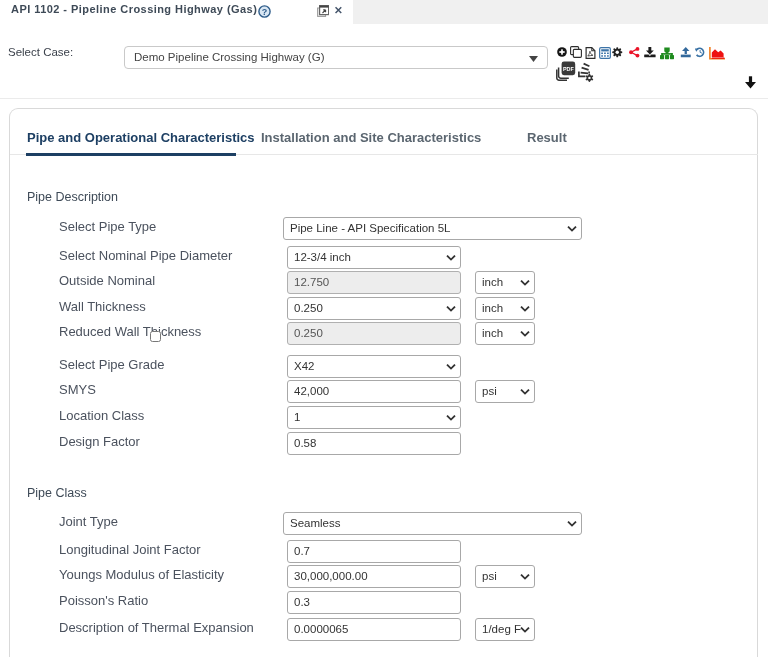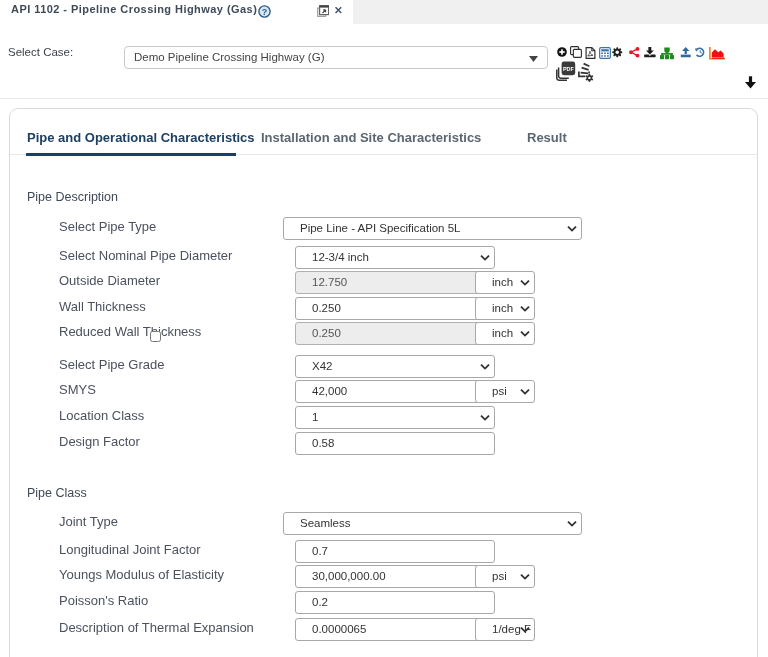--- a/index.html
+++ b/index.html
@@ -21,24 +21,24 @@
     border-radius:9px; border-bottom:none; }
   .tab { top:130px; font-size:13px; color:#5b6670; font-weight:bold; }
   #tab1 { left:27px; color:#1d3f63; }
   #tab2 { left:261px; }
   #tab3 { left:491px;margin-left:36px; }
   #tabline { left:10px; top:154px; width:748px; height:1px; background:#e7e7e7; }
   #tabul { left:26px; top:153px; width:210px; height:3px; background:#1d3f63; }
   .h2 { left:27px; font-size:12.5px; font-weight:normal; color:#3e4a57; }
   .lbl { left:16px; font-size:13px; color:#4b525e; line-height:20px;margin-left:43px; }
   .box { height:23px; background:#fff; border:1px solid #a8a8a8; border-radius:3px;
-    font-size:11.5px; color:#333; line-height:21px; padding-left:16px; white-space:nowrap; overflow:hidden; }
+    font-size:11.5px; color:#333; line-height:21px; padding-left:6px; white-space:nowrap; overflow:hidden; }
   .ro { background:#ededed; border-color:#b0b0b0; color:#555; }
   .w1 { left:283px; width:299px; }  
-  .w2 { left:295px; width:200px; }  
+  .w2 { left:287px; width:174px; }  
   .w3 { left:475px; width:60px; }   
   .cv { position:absolute; right:4px; top:8px; }
   .cb { left:149.5px; width:11px; height:11px; border:1px solid #787878; border-radius:2.5px; background:#fff; }
 </style>
 </head>
 <body>
 <div id="tabgray" class="abs"></div>
 <div id="title" class="abs">API 1102 - Pipeline Crossing Highway (Gas)</div>
 
 <svg class="abs" style="left:258px;top:5px" width="13" height="13" viewBox="0 0 13 13">
@@ -200,21 +200,21 @@
   <svg class="cv" width="10" height="6" viewBox="0 0 10 6">
       <path d="M1 0.6 L5 4.6 L9 0.6" fill="none" stroke="#333" stroke-width="1.8"></path>
     </svg></div>
 
 <div class="abs lbl" style="top:246px">Select Nominal Pipe Diameter</div>
 <div class="abs box w2" style="top:246px">12-3/4 inch
   <svg class="cv" width="10" height="6" viewBox="0 0 10 6">
       <path d="M1 0.6 L5 4.6 L9 0.6" fill="none" stroke="#333" stroke-width="1.8"></path>
     </svg></div>
 
-<div class="abs lbl" style="top:271px">Outside Diameter</div>
+<div class="abs lbl" style="top:271px">Outside Nominal</div>
 <div class="abs box w2 ro" style="top:271px">12.750</div>
 <div class="abs box w3" style="top:271px">inch
   <svg class="cv" width="10" height="6" viewBox="0 0 10 6">
       <path d="M1 0.6 L5 4.6 L9 0.6" fill="none" stroke="#333" stroke-width="1.8"></path>
     </svg></div>
 
 <div class="abs lbl" style="top:297px">Wall Thickness</div>
 <div class="abs box w2" style="top:297px">0.250
   <svg class="cv" width="10" height="6" viewBox="0 0 10 6">
       <path d="M1 0.6 L5 4.6 L9 0.6" fill="none" stroke="#333" stroke-width="1.8"></path>
@@ -266,20 +266,20 @@
 <div class="abs box w2" style="top:540px">0.7</div>
 
 <div class="abs lbl" style="top:565px">Youngs Modulus of Elasticity</div>
 <div class="abs box w2" style="top:565px">30,000,000.00</div>
 <div class="abs box w3" style="top:565px">psi
   <svg class="cv" width="10" height="6" viewBox="0 0 10 6">
       <path d="M1 0.6 L5 4.6 L9 0.6" fill="none" stroke="#333" stroke-width="1.8"></path>
     </svg></div>
 
 <div class="abs lbl" style="top:591px">Poisson's Ratio</div>
-<div class="abs box w2" style="top:591px">0.2</div>
+<div class="abs box w2" style="top:591px">0.3</div>
 
 <div class="abs lbl" style="top:618px">Description of Thermal Expansion</div>
 <div class="abs box w2" style="top:618px">0.0000065</div>
 <div class="abs box w3" style="top:618px">1/deg F
   <svg class="cv" width="10" height="6" viewBox="0 0 10 6">
       <path d="M1 0.6 L5 4.6 L9 0.6" fill="none" stroke="#333" stroke-width="1.8"></path>
     </svg></div>
 
 </body></html>

